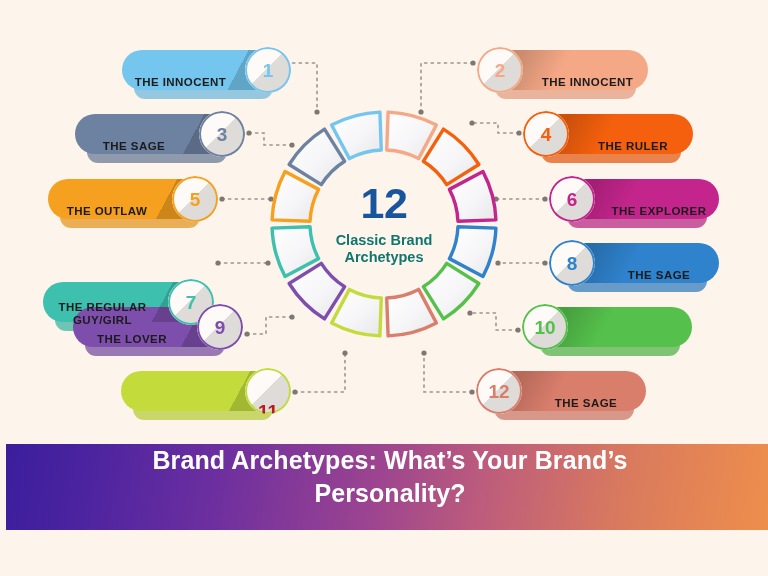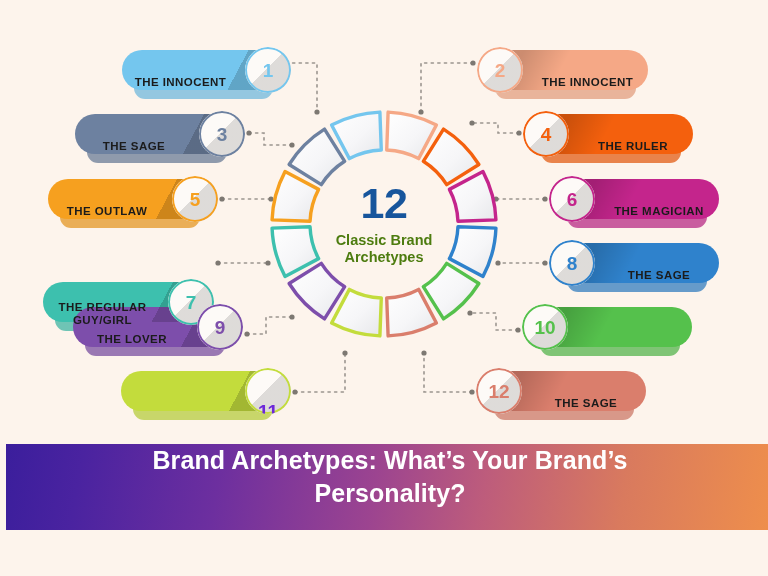--- a/index.html
+++ b/index.html
@@ -53,21 +53,21 @@
     font-size: 43px;
     font-weight: bold;
     color: #17559c;
     line-height: 1;
     letter-spacing: -0.5px;
   }
   .wheel-caption {
     margin-top: 7px;
     font-size: 14.5px;
     font-weight: bold;
-    color: #4d7c0f;
+    color: #0f766e;
     line-height: 1.18;
     max-width: 130px;
   }
 
   
   .pill {
     position: absolute;
     height: 40px;
     display: flex;
     align-items: center;
@@ -293,21 +293,21 @@
         <div class="badge" style="left: 124px;">
           <div class="badge-shade"></div>
           <div class="badge-ring" style="border-color: rgb(246, 160, 31);"></div>
           <div class="badge-num" style="color: rgb(246, 160, 31);">5</div>
         </div>
       </div>
       <div class="pill" style="left: 553px; top: 179px; width: 166px;">
         <div class="pill-underbar" style="background: rgb(180, 34, 129); width: 140px; left: 14px;"></div>
         <div class="pill-body" style="background: rgb(196, 37, 140); width: 166px; left: 0px;"></div>
         <div class="pill-inner-shadow" style="width: 166px; left: 0px; border-radius: 20px; overflow: hidden; background: linear-gradient(118deg, rgba(0, 0, 0, 0.17) 0%, rgba(0, 0, 0, 0.17) 23%, rgba(0, 0, 0, 0) 48%, rgba(0, 0, 0, 0) 100%);"></div>
-        <div class="pill-label" style="left: 48px; width: 116px;">THE MAGICIAN</div>
+        <div class="pill-label" style="left: 48px; width: 116px;">THE EXPLORER</div>
         <div class="badge" style="left: -4px;">
           <div class="badge-shade"></div>
           <div class="badge-ring" style="border-color: rgb(196, 37, 140);"></div>
           <div class="badge-num" style="color: rgb(196, 37, 140);">6</div>
         </div>
       </div>
       <div class="pill" style="left: 43px; top: 243px; width: 167px; margin-top: 39px;">
         <div class="pill-underbar" style="background: rgb(56, 177, 160); width: 141px; left: 12px;"></div>
         <div class="pill-body" style="background: rgb(61, 192, 174); width: 167px; left: 0px;"></div>
         <div class="pill-inner-shadow" style="width: 167px; left: 0px; border-radius: 20px; overflow: hidden; background: linear-gradient(118deg, rgba(0, 0, 0, 0) 0%, rgba(0, 0, 0, 0) 69%, rgba(0, 0, 0, 0.17) 69%, rgba(0, 0, 0, 0.17) 100%);"></div>
@@ -350,21 +350,21 @@
           <div class="badge-num" style="color: rgb(85, 193, 76);">10</div>
         </div>
       </div>
       <div class="pill" style="left: 121px; top: 371px; width: 166px;">
         <div class="pill-underbar" style="background: rgb(179, 202, 55); width: 140px; left: 12px;"></div>
         <div class="pill-body" style="background: rgb(195, 220, 60); width: 166px; left: 0px;"></div>
         <div class="pill-inner-shadow" style="width: 166px; left: 0px; border-radius: 20px; overflow: hidden; background: linear-gradient(118deg, rgba(0, 0, 0, 0) 0%, rgba(0, 0, 0, 0) 69%, rgba(0, 0, 0, 0.17) 69%, rgba(0, 0, 0, 0.17) 100%);"></div>
         <div class="badge" style="left: 124px;">
           <div class="badge-shade"></div>
           <div class="badge-ring" style="border-color: rgb(195, 220, 60);"></div>
-          <div class="badge-num" style="color: #6d28d9; margin-top: 40px;">11</div>
+          <div class="badge-num" style="color: #b91c1c; margin-top: 40px;">11</div>
         </div>
       </div>
       <div class="pill" style="left: 480px; top: 371px; width: 166px;">
         <div class="pill-underbar" style="background: rgb(201, 116, 99); width: 140px; left: 14px;"></div>
         <div class="pill-body" style="background: rgb(218, 126, 108); width: 166px; left: 0px;"></div>
         <div class="pill-inner-shadow" style="width: 166px; left: 0px; border-radius: 20px; overflow: hidden; background: linear-gradient(118deg, rgba(0, 0, 0, 0.17) 0%, rgba(0, 0, 0, 0.17) 23%, rgba(0, 0, 0, 0) 48%, rgba(0, 0, 0, 0) 100%);"></div>
         <div class="pill-label" style="left: 48px; width: 116px;">THE SAGE</div>
         <div class="badge" style="left: -4px;">
           <div class="badge-shade"></div>
           <div class="badge-ring" style="border-color: rgb(218, 126, 108);"></div>

